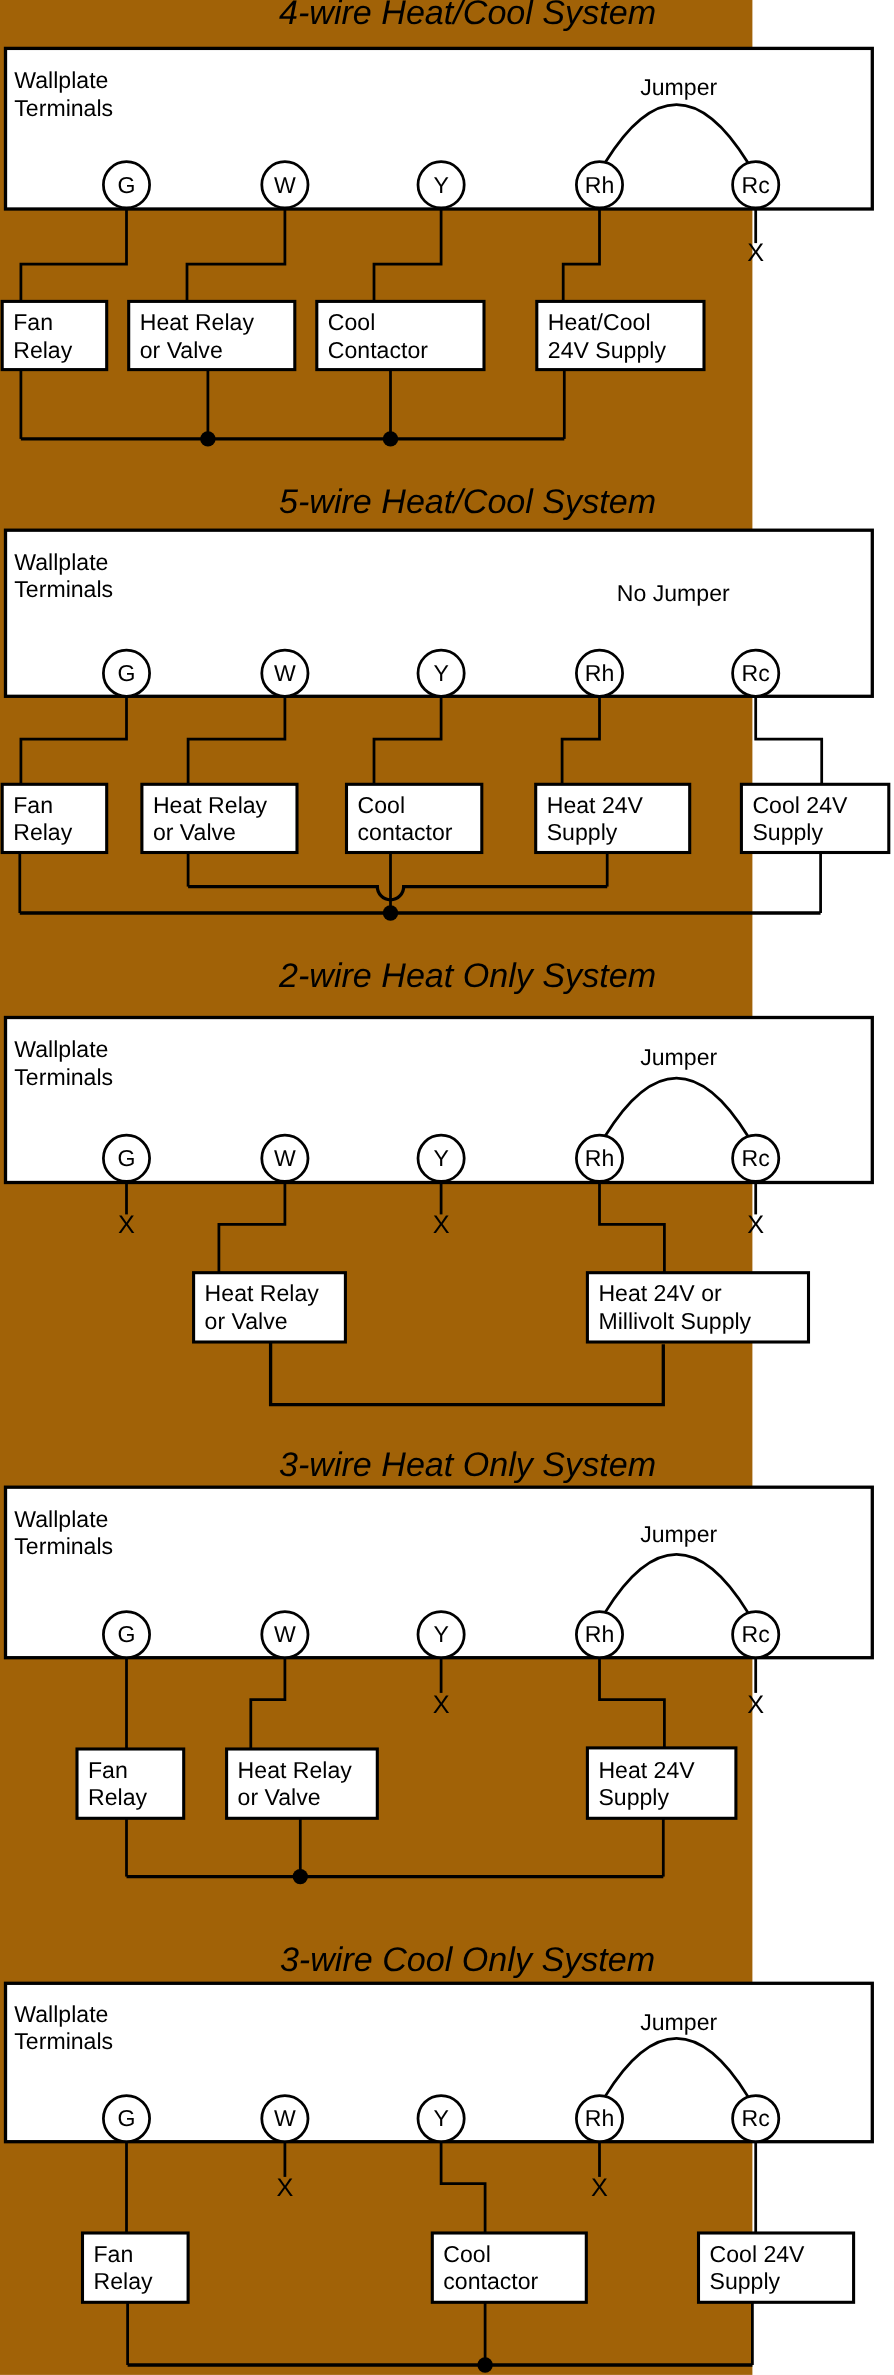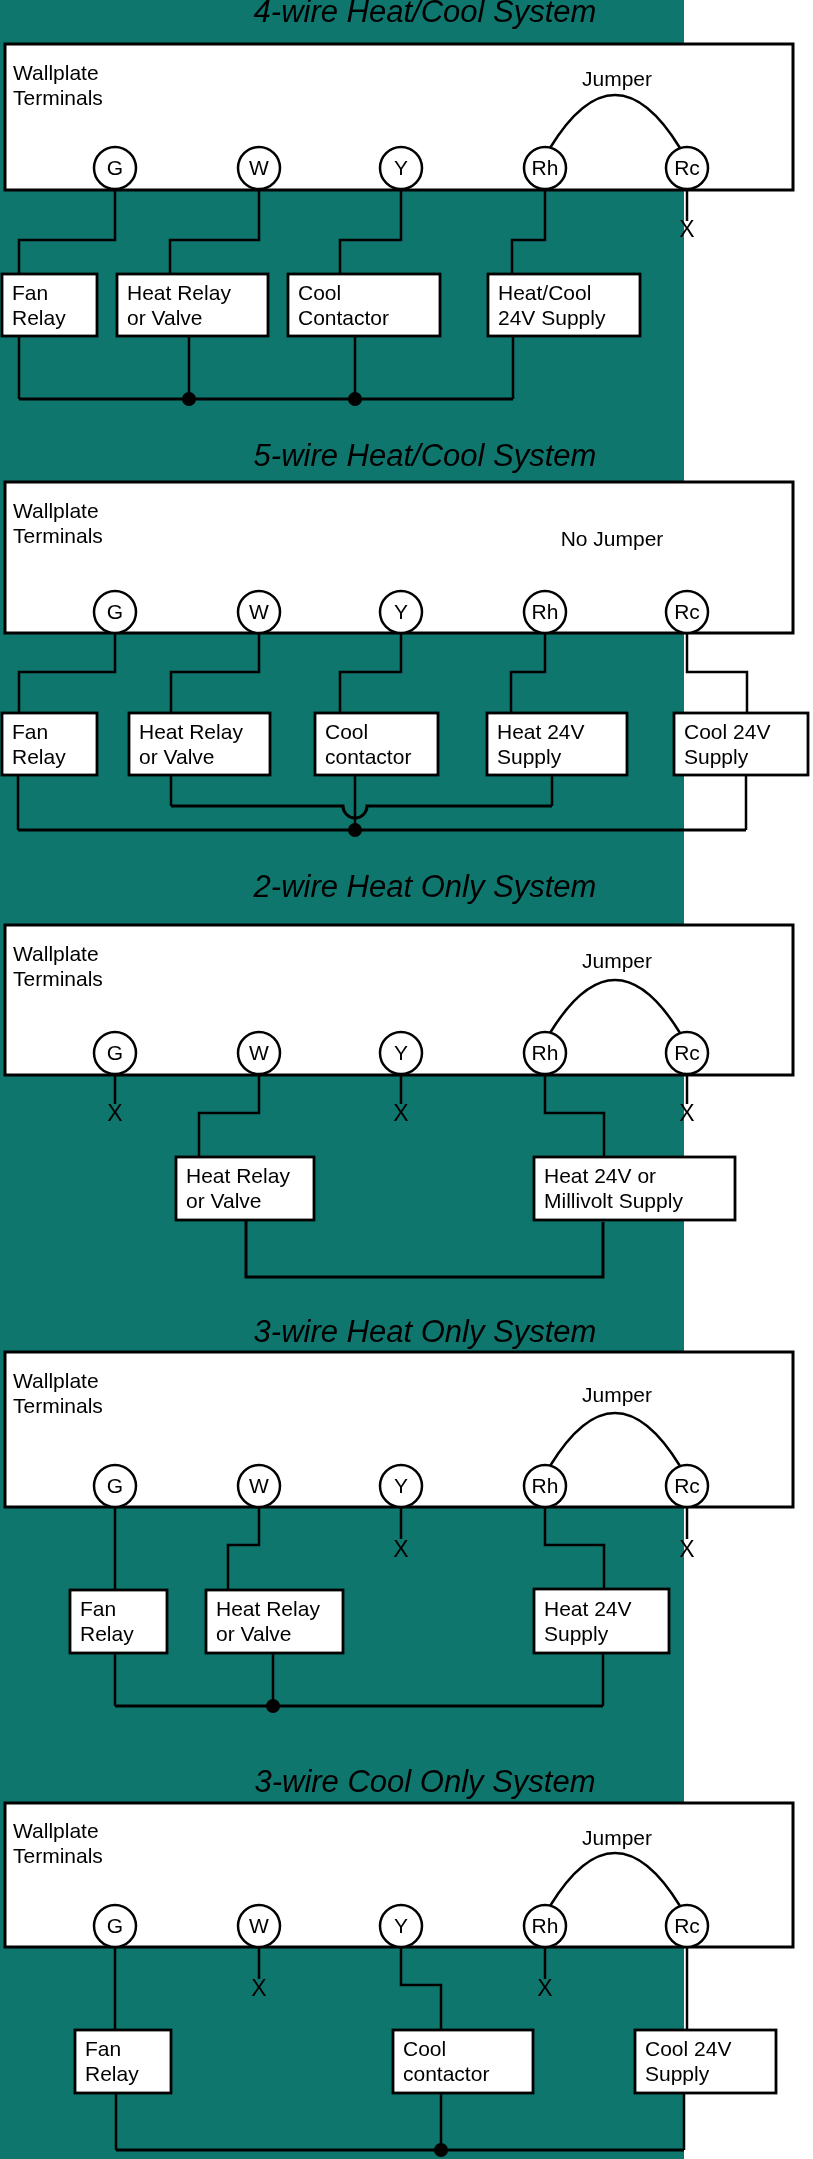--- a/index.html
+++ b/index.html
@@ -1,16 +1,16 @@
 <!DOCTYPE html>
 <html><head>
 <meta charset="utf-8">
 <style>
   html,body{margin:0;padding:0;background:#ffffff;}
-  .canvas-wrap{width:684px;height:2159px;background:#0f766e;}
+  .canvas-wrap{width:684px;height:2159px;background:#a16207;}
   svg{display:block;}
   .wire{fill:none;stroke:#000;stroke-width:2.5;}
   .rail{fill:none;stroke:#000;stroke-width:3;}
   .wp-box{fill:#fff;stroke:#000;stroke-width:3;}
   .comp-box{fill:#fff;stroke:#000;stroke-width:2.8;}
   .term{fill:#fff;stroke:#000;stroke-width:2.5;}
   .dot{fill:#000;stroke:none;}
   text{fill:#000;font-family:"Liberation Sans","DejaVu Sans",sans-serif;}
   .t-title{font-size:31px;font-style:italic;text-anchor:middle;}
   .t-label{font-size:21px;}

